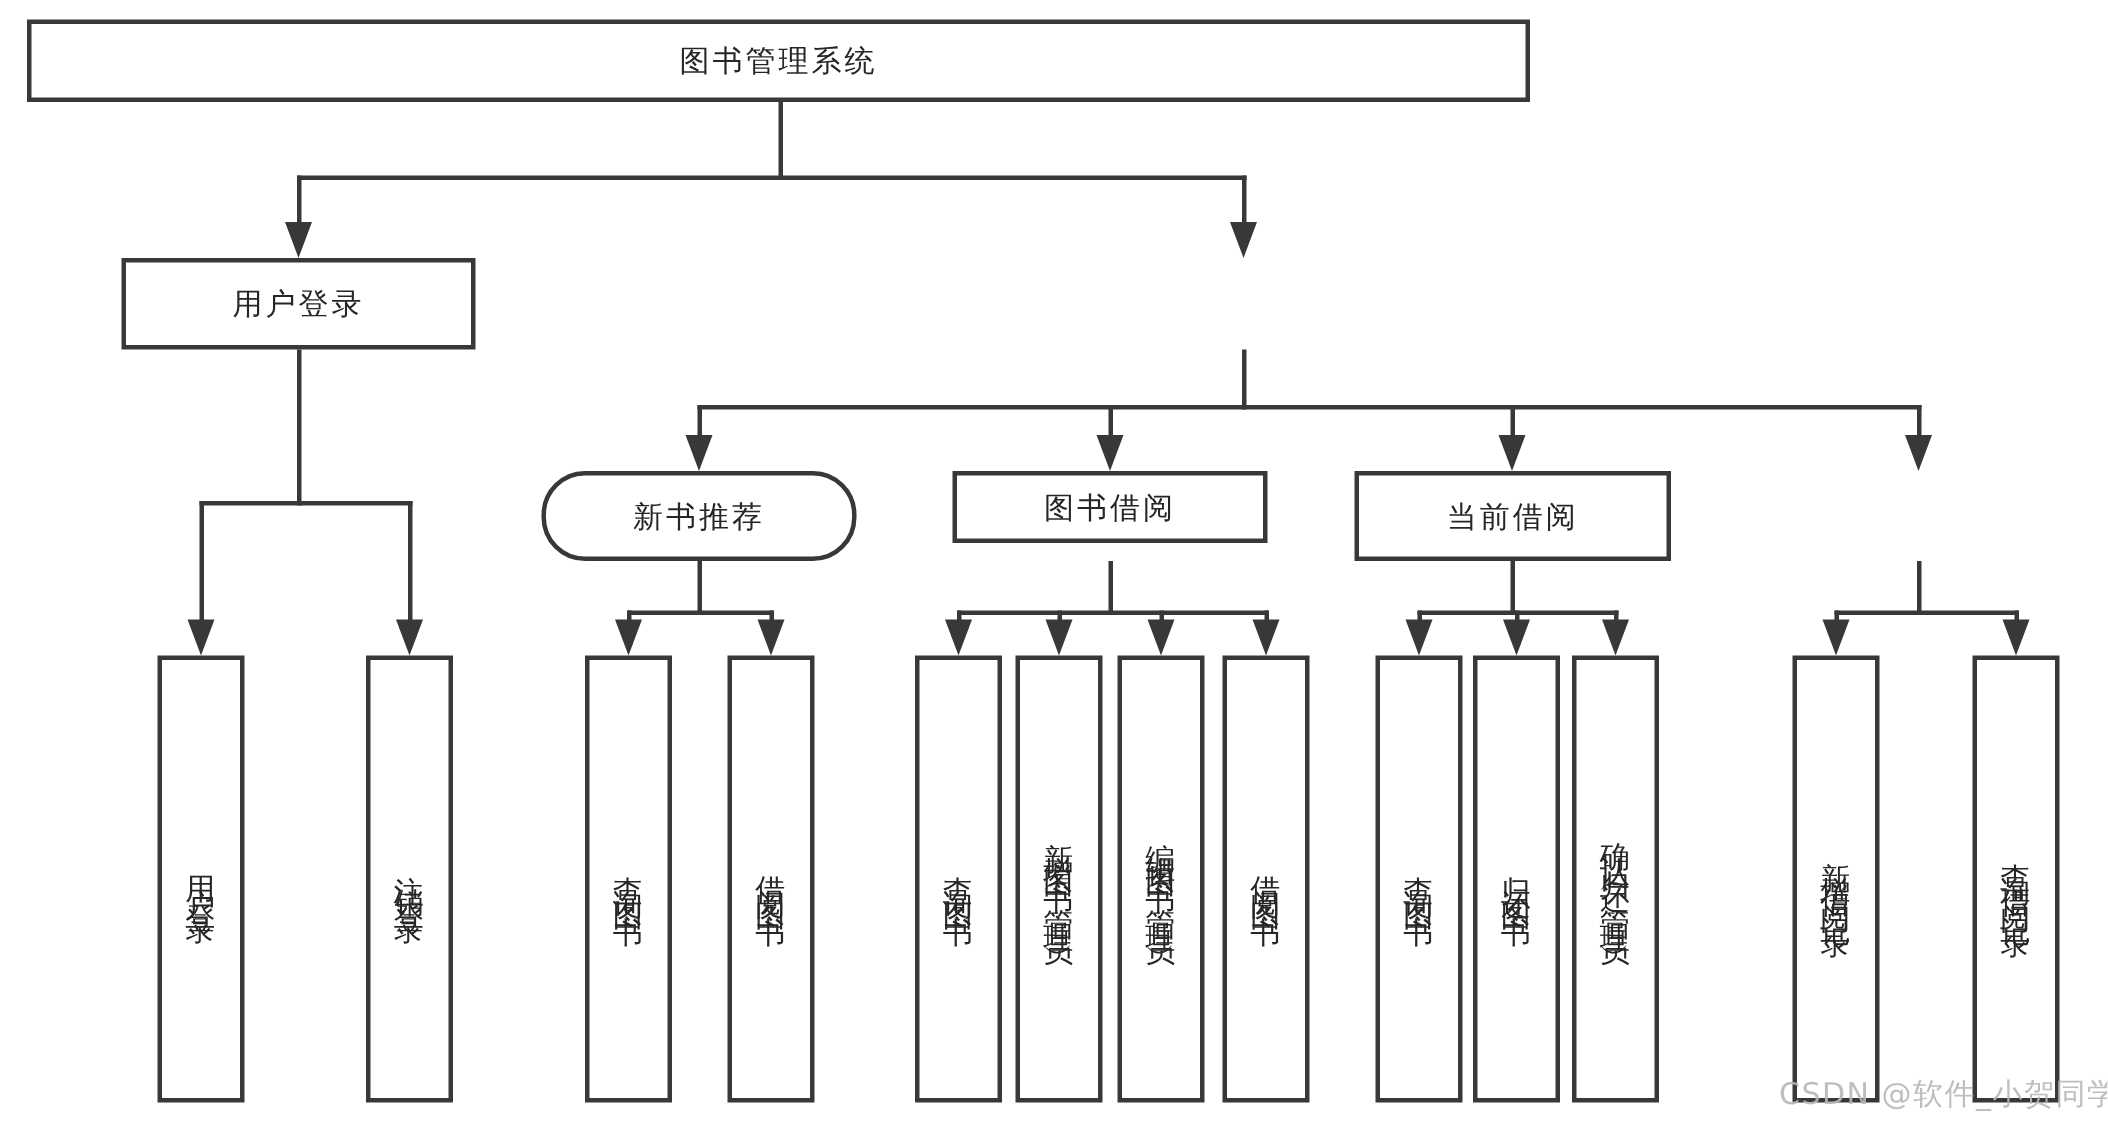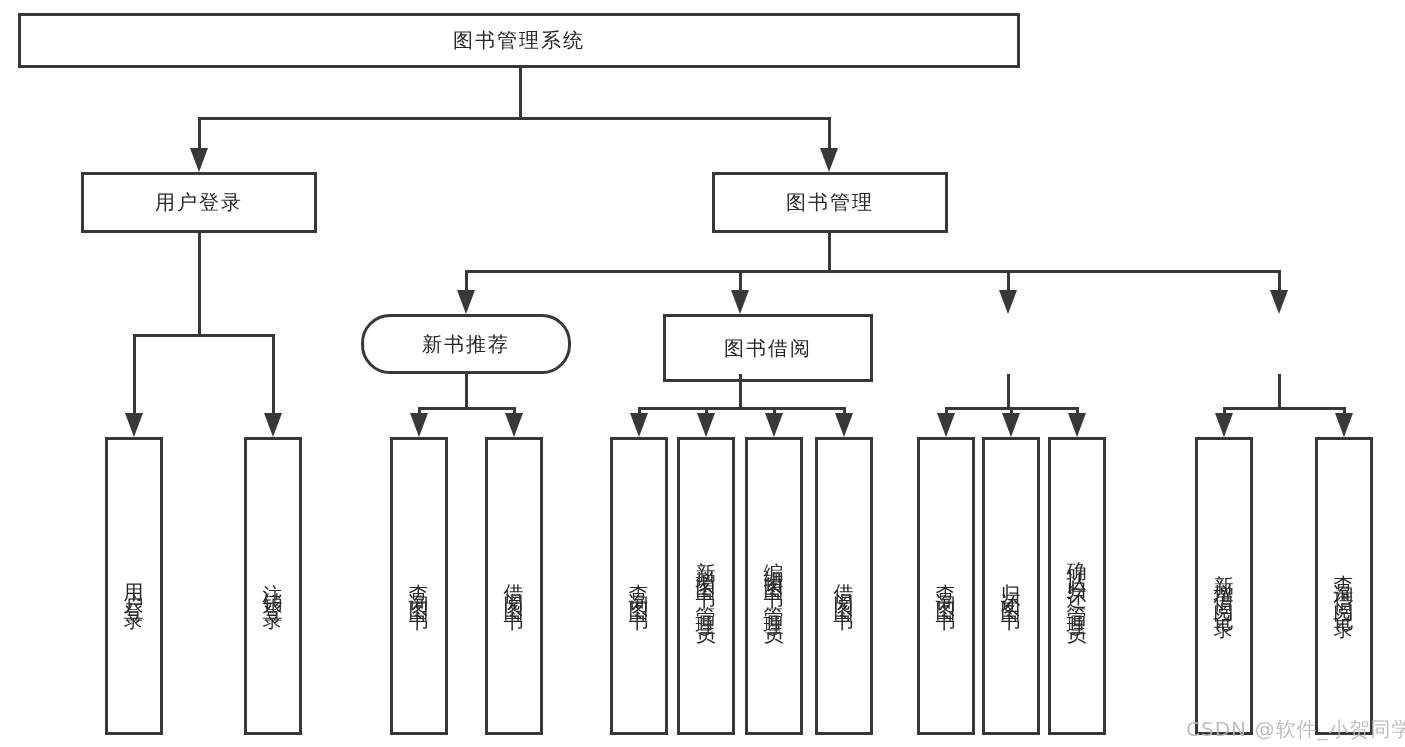--- a/index.html
+++ b/index.html
@@ -35,21 +35,21 @@
   }
   .watermark{
     position:absolute;left:1186px;top:716px;font-size:20px;color:var(--wm);
     opacity:.9;letter-spacing:1px;white-space:nowrap;z-index:5;
   }
   
   .n-root{left:18px;top:13px;width:1002px;height:55px;}
   .n-user-login{left:81px;top:172px;width:236px;height:61px;}
   .n-book-mgmt{left:712px;top:172px;width:236px;height:61px;}
   .n-new-book{left:361px;top:314px;width:210px;height:60px;border-radius:29px;}
-  .n-borrow{left:635px;top:314px;width:210px;height:68px;margin-left:28px;}
+  .n-borrow{left:635px;top:314px;width:210px;height:48px;}
   .n-current{left:903px;top:314px;width:211px;height:60px;}
   .n-records{left:1173px;top:314px;width:212px;height:60px;}
   .lf{top:437px;width:58px;height:298px;}
   .lf1{left:105px;}  .lf2{left:244px;}
   .lf3{left:390px;}  .lf4{left:485px;}
   .lf5{left:610px;}  .lf6{left:677px;}
   .lf7{left:745px;}  .lf8{left:815px;}
   .lf9{left:917px;}  .lf10{left:982px;} .lf11{left:1048px;}
   .lf12{left:1195px;} .lf13{left:1315px;}
 </style>
@@ -58,29 +58,29 @@
 
 <div class="canvas">
 
   <div class="node n-root">
     <span>图书管理系统</span>
   </div>
 
   <div class="node n-user-login">
     <span>用户登录</span>
   </div>
-  <div class="node n-book-mgmt">
-    <span>图书管理</span>
-  </div>
 
   <div class="node n-new-book">
     <span>新书推荐</span>
   </div>
   <div class="node n-borrow">
     <span>图书借阅</span>
+  </div>
+  <div class="node n-current">
+    <span>当前借阅</span>
   </div>
 
   <div class="leaf lf lf1">
     <span class="vtext">用户登录</span>
   </div>
   <div class="leaf lf lf2">
     <span class="vtext">注销登录</span>
   </div>
   <div class="leaf lf lf3">
     <span class="vtext">查询图书</span>

